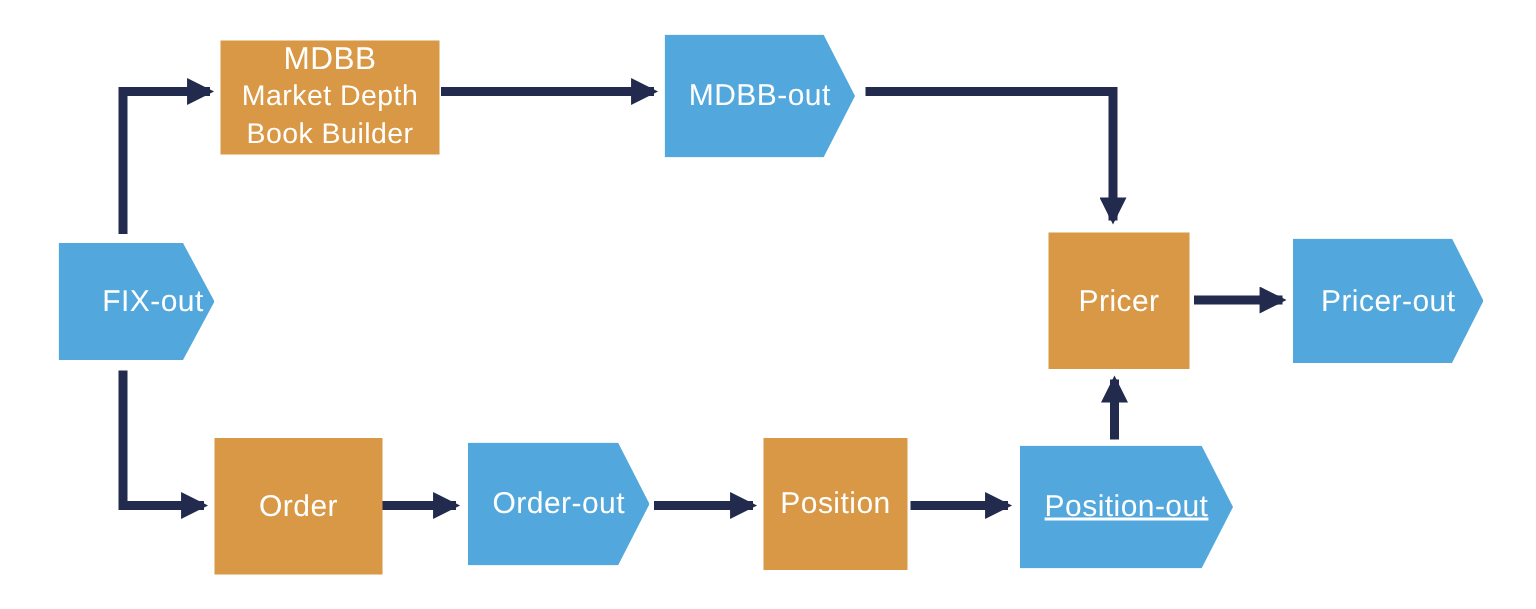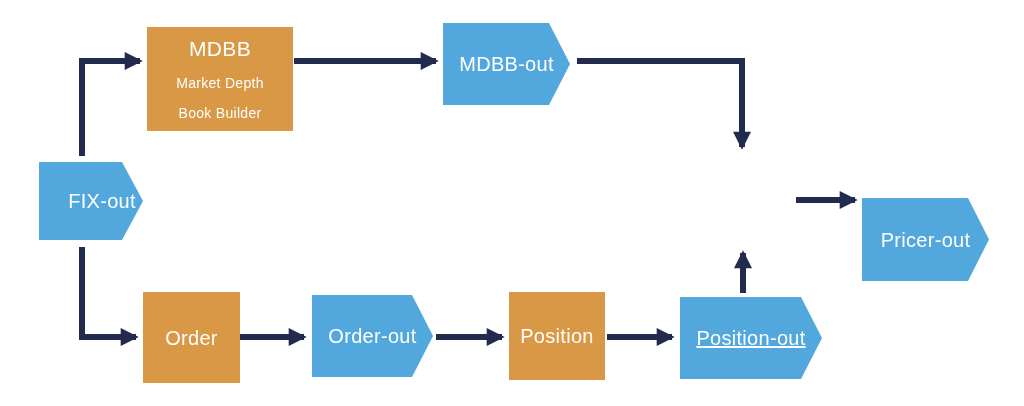--- a/index.html
+++ b/index.html
@@ -27,29 +27,29 @@
     text-align:center;
     letter-spacing:.3px;
   }
   .rect{background:var(--node-orange);}
   .chevron{
     background:var(--node-blue);
     clip-path:polygon(0 0, calc(100% - 21px) 0, 100% 50%, calc(100% - 21px) 100%, 0 100%);
   }
   .label{font-size:20px;line-height:1.1;}
   .title{font-size:21px;line-height:1.25;}
-  .subtitle{font-size:14px;line-height:1.3;}
+  .subtitle{font-size:19px;line-height:1.3;}
 
   
   #n-fix-out      {left:39px;  top:162px; width:104px; height:78px;padding-left:22px;}
-  #n-mdbb         {left:147px; top:27px;  width:146px; height:104px;gap:12px;}
+  #n-mdbb         {left:147px; top:27px;  width:146px; height:76px;}
   #n-mdbb-out     {left:443px; top:23px;  width:127px; height:82px;}
   #n-pricer       {left:699px; top:155px; width:94px;  height:91px;}
-  #n-pricer-out   {left:862px; top:159px; width:127px; height:83px;margin-top:39px;}
-  #n-order        {left:143px; top:292px; width:97px;  height:91px;}
+  #n-pricer-out   {left:862px; top:159px; width:127px; height:83px;}
+  #n-order        {left:143px; top:292px; width:112px;  height:91px;}
   #n-order-out    {left:312px; top:295px; width:121px; height:82px;}
   #n-position     {left:509px; top:292px; width:96px;  height:88px;}
   #n-position-out {left:680px; top:297px; width:142px; height:82px;text-decoration:underline;}
 </style>
 </head>
 <body>
 
 <div class="canvas">
 
   <svg class="edges" width="1024" height="406" viewBox="0 0 1024 406">
@@ -78,20 +78,23 @@
   <div class="node rect" id="n-mdbb">
     <span class="title">MDBB</span>
     <span class="subtitle">Market Depth</span>
     <span class="subtitle">Book Builder</span>
   </div>
 
   <div class="node chevron" id="n-mdbb-out">
     <span class="label">MDBB-out</span>
   </div>
 
+  <div class="node rect" id="n-pricer">
+    <span class="label">Pricer</span>
+  </div>
 
   <div class="node chevron" id="n-pricer-out">
     <span class="label">Pricer-out</span>
   </div>
 
   <div class="node rect" id="n-order">
     <span class="label">Order</span>
   </div>
 
   <div class="node chevron" id="n-order-out">

